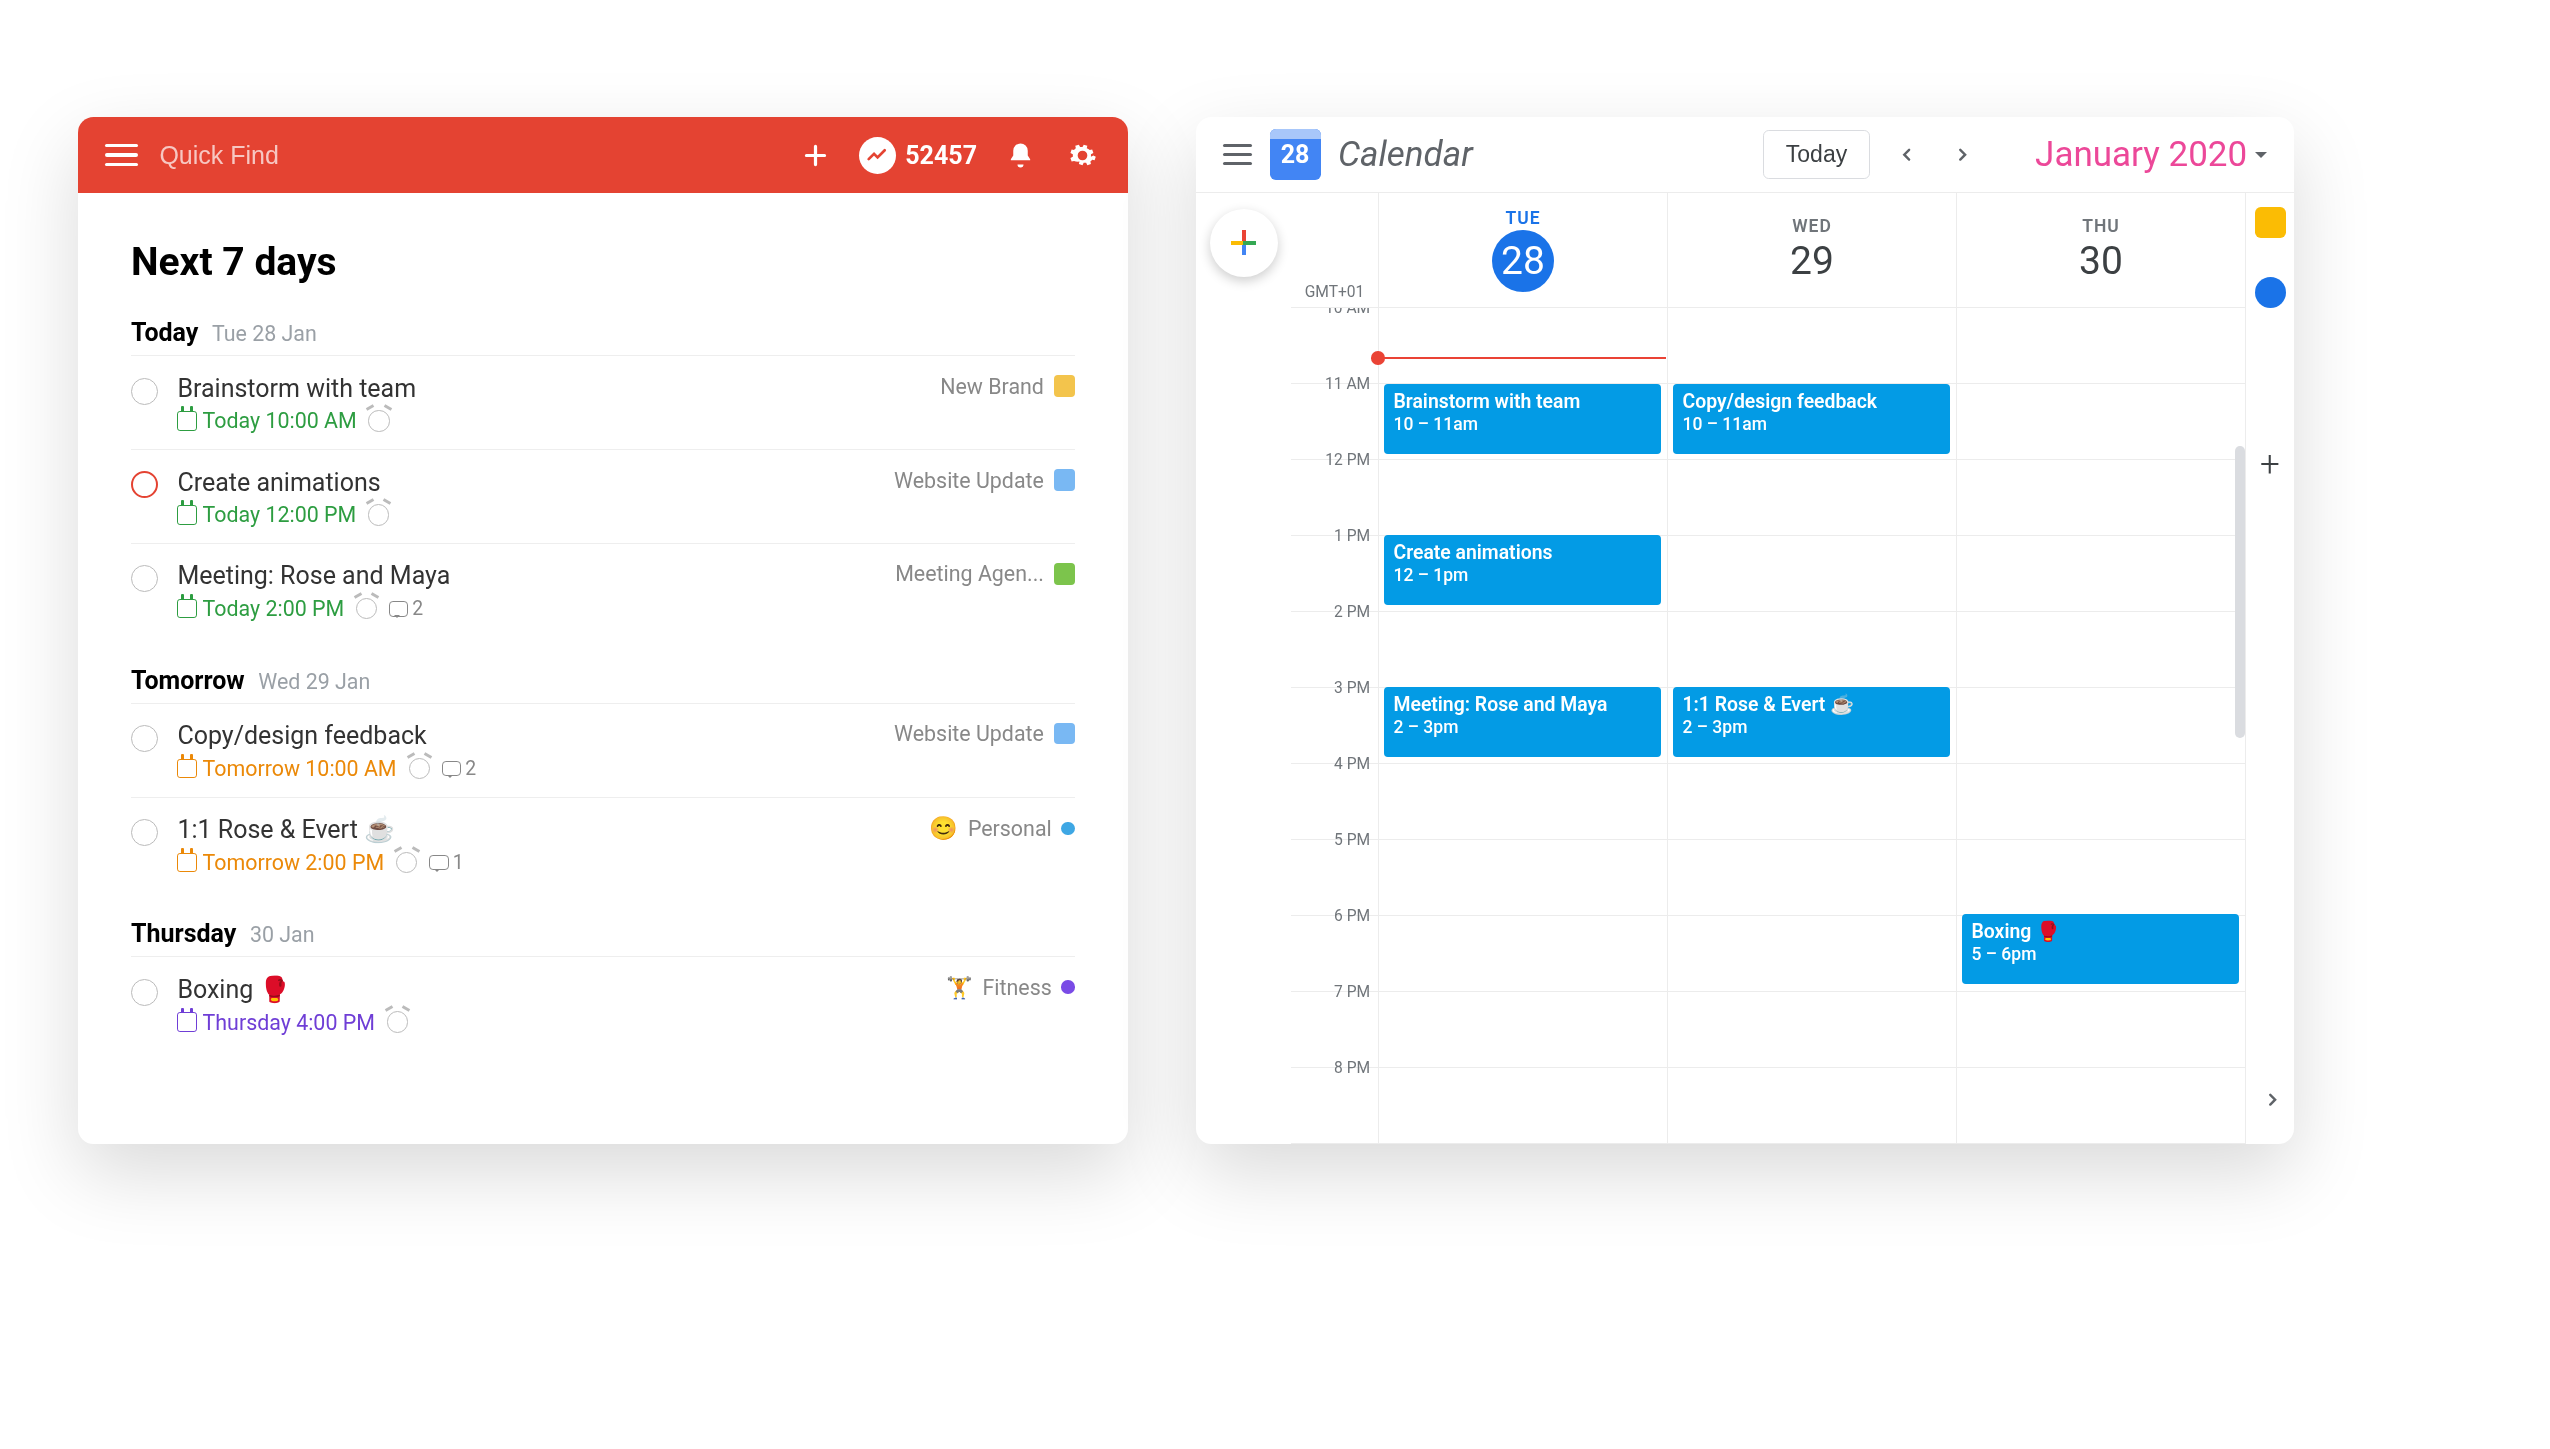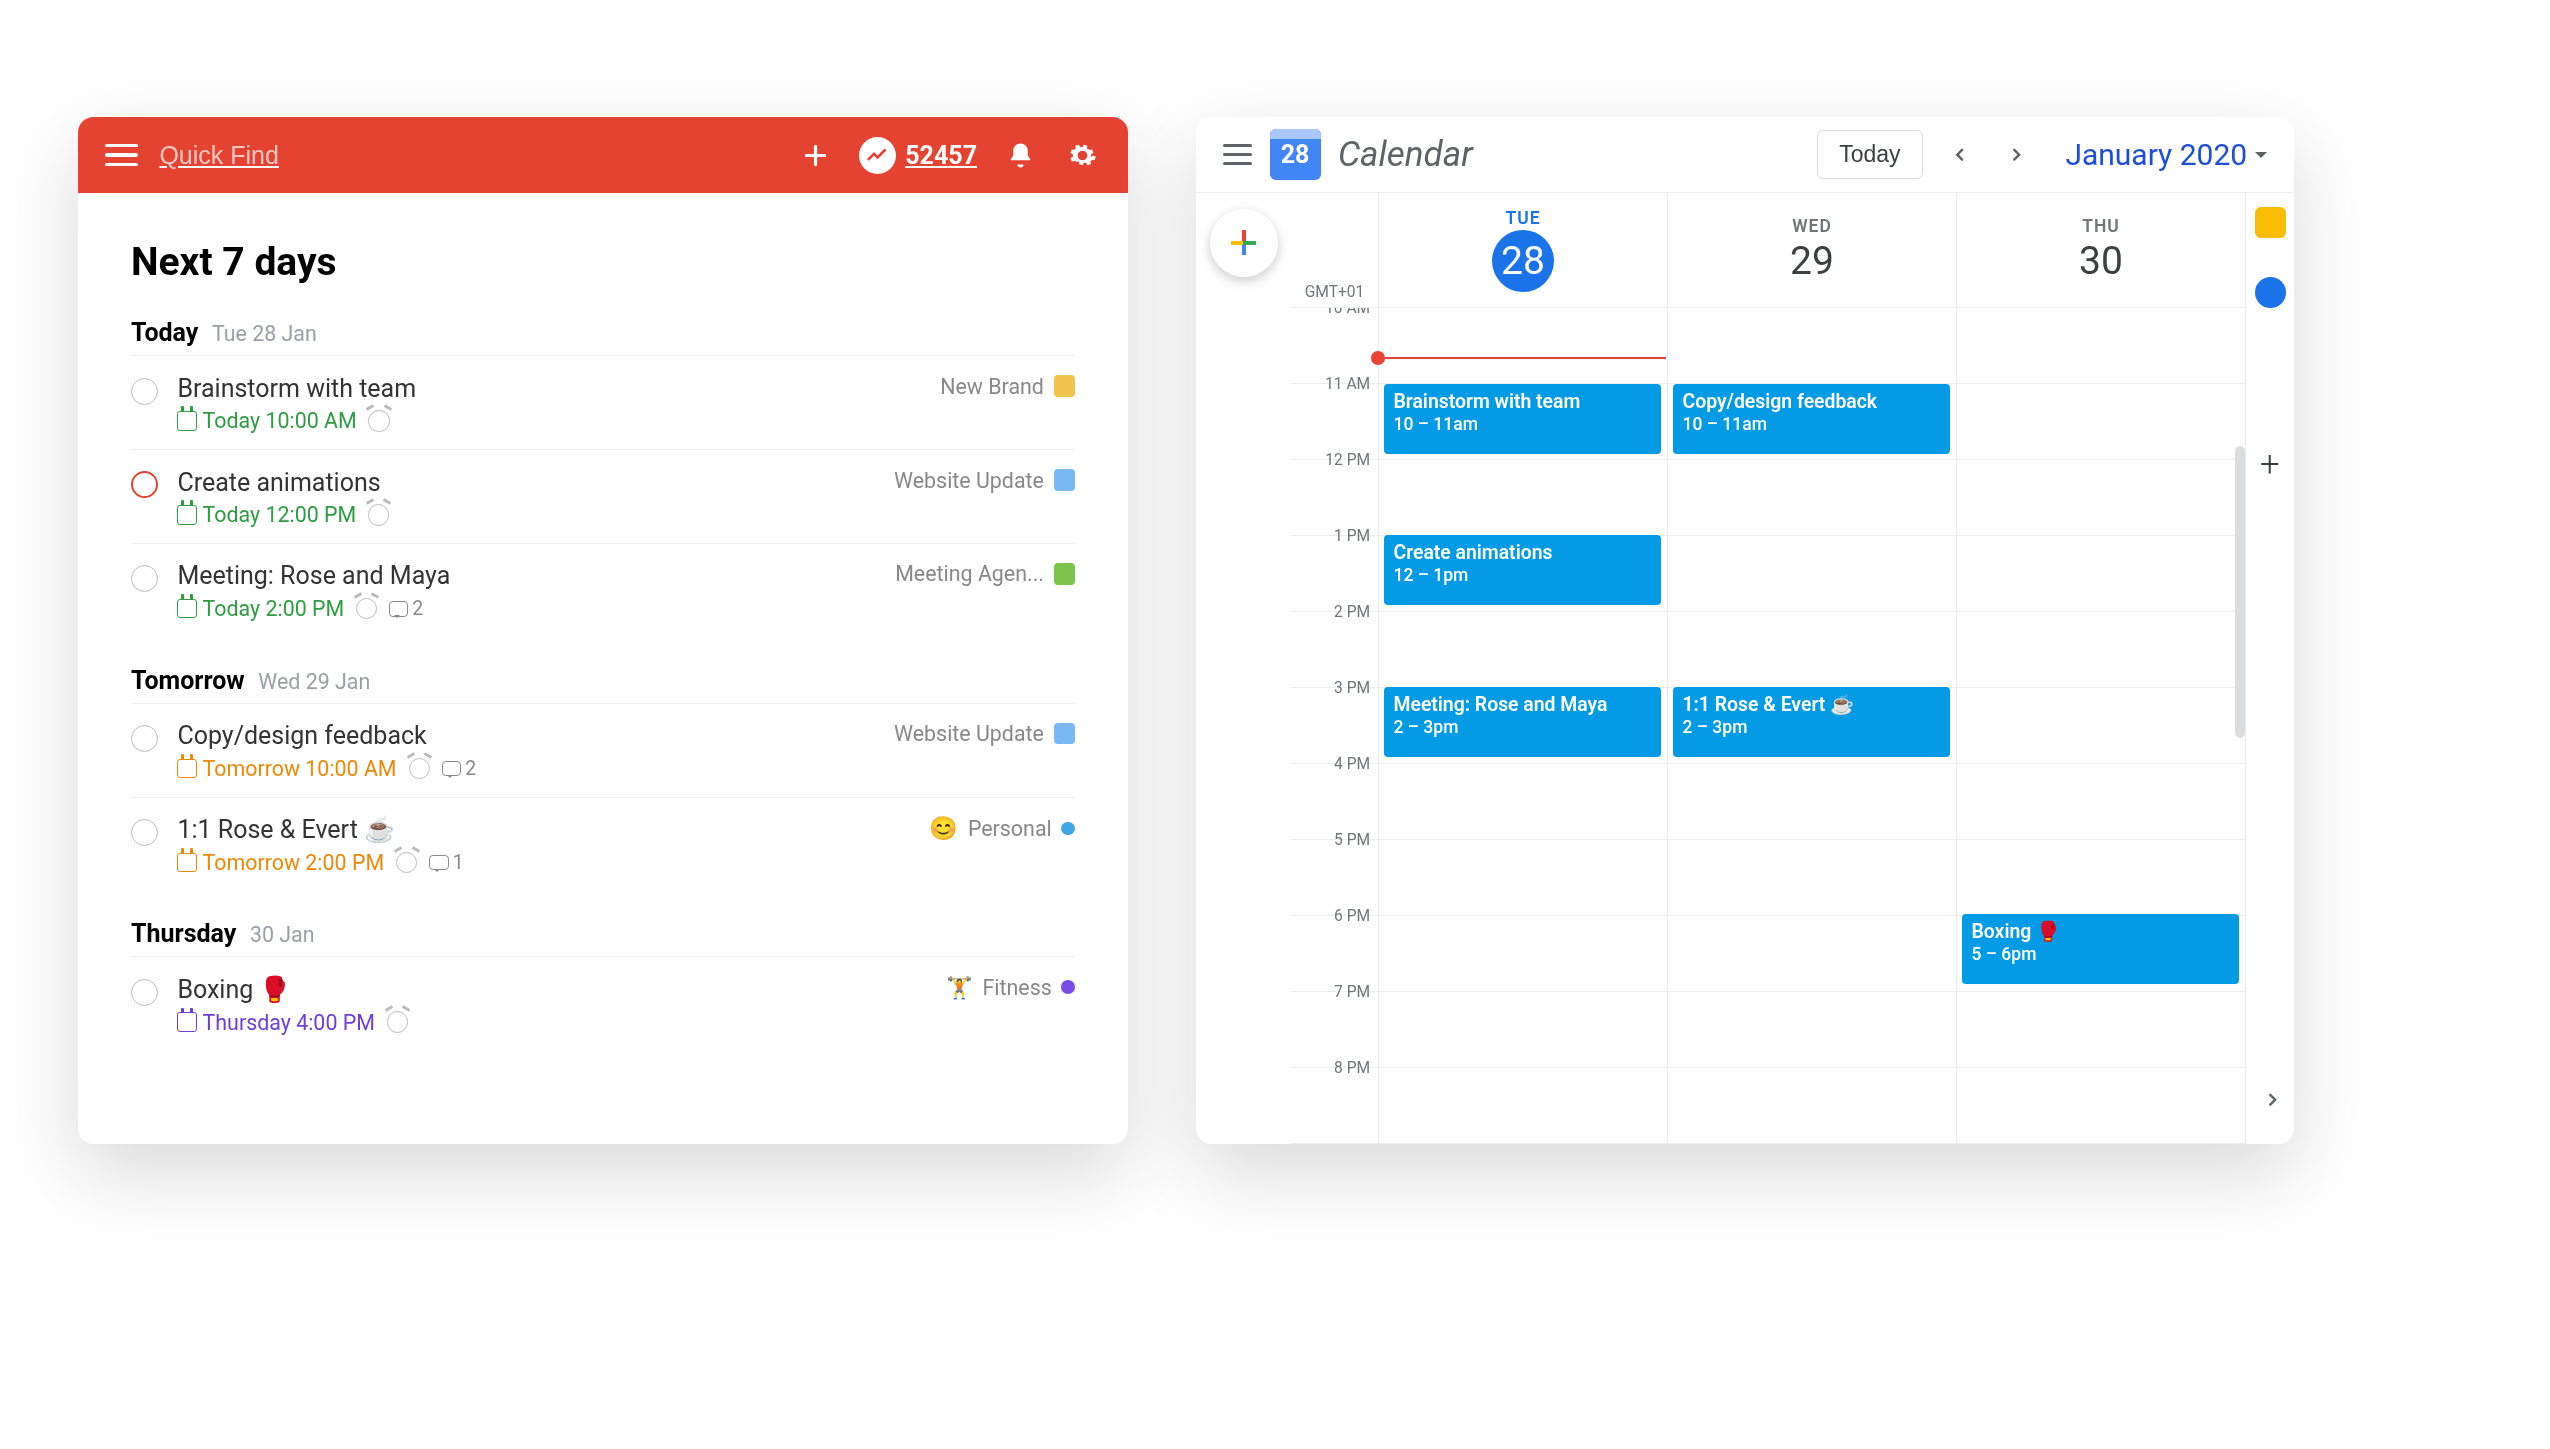--- a/index.html
+++ b/index.html
@@ -23,21 +23,20 @@
   }
   
   .todo-card { width:1050px; flex:none; }
   .todo-top {
     background:#e44332;
     height:76px;
     display:flex;
     align-items:center;
     padding:0 27px;
     color:#fff;
-    text-decoration:underline;
   }
   .hamburger { width:33px; height:23px; display:flex; flex-direction:column; justify-content:space-between; margin-right:21.4px; cursor:pointer;}
   .hamburger span{ height:3.9px; background:#fff; border-radius:1.9px;}
   .quick-find{
     background:transparent;border:none;color:#fff;font-size:25px;width:253px;outline:none;
   }
   .quick-find::placeholder{color:rgba(255,255,255,0.7);}
   .top-spacer{flex:1;}
   .top-icon{width:37px;height:37px;display:flex;align-items:center;justify-content:center;margin-left:25px;color:#fff;cursor:pointer;}
   .karma{display:flex;align-items:center;gap:9.7px;margin-left:25px;cursor:pointer;}
@@ -81,21 +80,21 @@
   .gcal-card{width:1098px;flex:none;display:flex;flex-direction:column;}
   .gcal-top{height:76px;border-bottom:1px solid #ececec;display:flex;align-items:center;padding:0 27px;gap:17.5px;}
   .gcal-ham{width:29px;height:21.4px;display:flex;flex-direction:column;justify-content:space-between;cursor:pointer;}
   .gcal-ham span{height:2.9px;background:#5f6368;border-radius:1.9px;}
   .gcal-logo{width:51px;height:51px;background:#4285f4;border-radius:5.8px;display:flex;align-items:center;justify-content:center;color:#fff;font-size:25px;font-weight:700;position:relative;}
   .gcal-logo:before{content:"";position:absolute;top:0;left:0;right:0;height:9.7px;background:#a8c7fa;border-radius:5.8px 5.8px 0 0;}
   .gcal-title{font-size:35px;color:#5f6368;font-style:italic;}
   .gcal-spacer{flex:1;}
   .today-btn{border:1px solid #dadce0;border-radius:5.8px;padding:9.7px 21.4px;font-size:23px;color:#3c4043;background:#fff;cursor:pointer;}
   .nav-arrow{width:39px;height:39px;display:flex;align-items:center;justify-content:center;color:#5f6368;cursor:pointer;font-size:27px;}
-  .month-label{font-size:30px;color:#1d4ed8;margin-left:12px;display:flex;align-items:center;gap:7.8px;}
+  .month-label{font-size:35px;color:#ec4899;margin-left:35px;display:flex;align-items:center;gap:7.8px;}
   .caret{width:0;height:0;border:6.8px solid transparent;border-top-color:#5f6368;margin-top:6.8px;}
   
   .gcal-body{display:flex;flex:1;position:relative;}
   .gcal-left{width:95px;display:flex;flex-direction:column;align-items:center;padding-top:15.6px;}
   .fab{width:68px;height:68px;border-radius:50%;background:#fff;box-shadow:0 3.9px 11.7px rgba(0,0,0,0.2);display:flex;align-items:center;justify-content:center;cursor:pointer;}
   .plus-g{position:relative;width:25px;height:25px;}
   .plus-g .v{position:absolute;left:10.7px;top:0;width:3.9px;height:25px;background:linear-gradient(#ea4335 50%,#4285f4 50%);}
   .plus-g .h{position:absolute;top:10.7px;left:0;height:3.9px;width:25px;background:linear-gradient(90deg,#fbbc04 50%,#34a853 50%);}
   
   .gcal-grid{flex:1;display:flex;flex-direction:column;}

